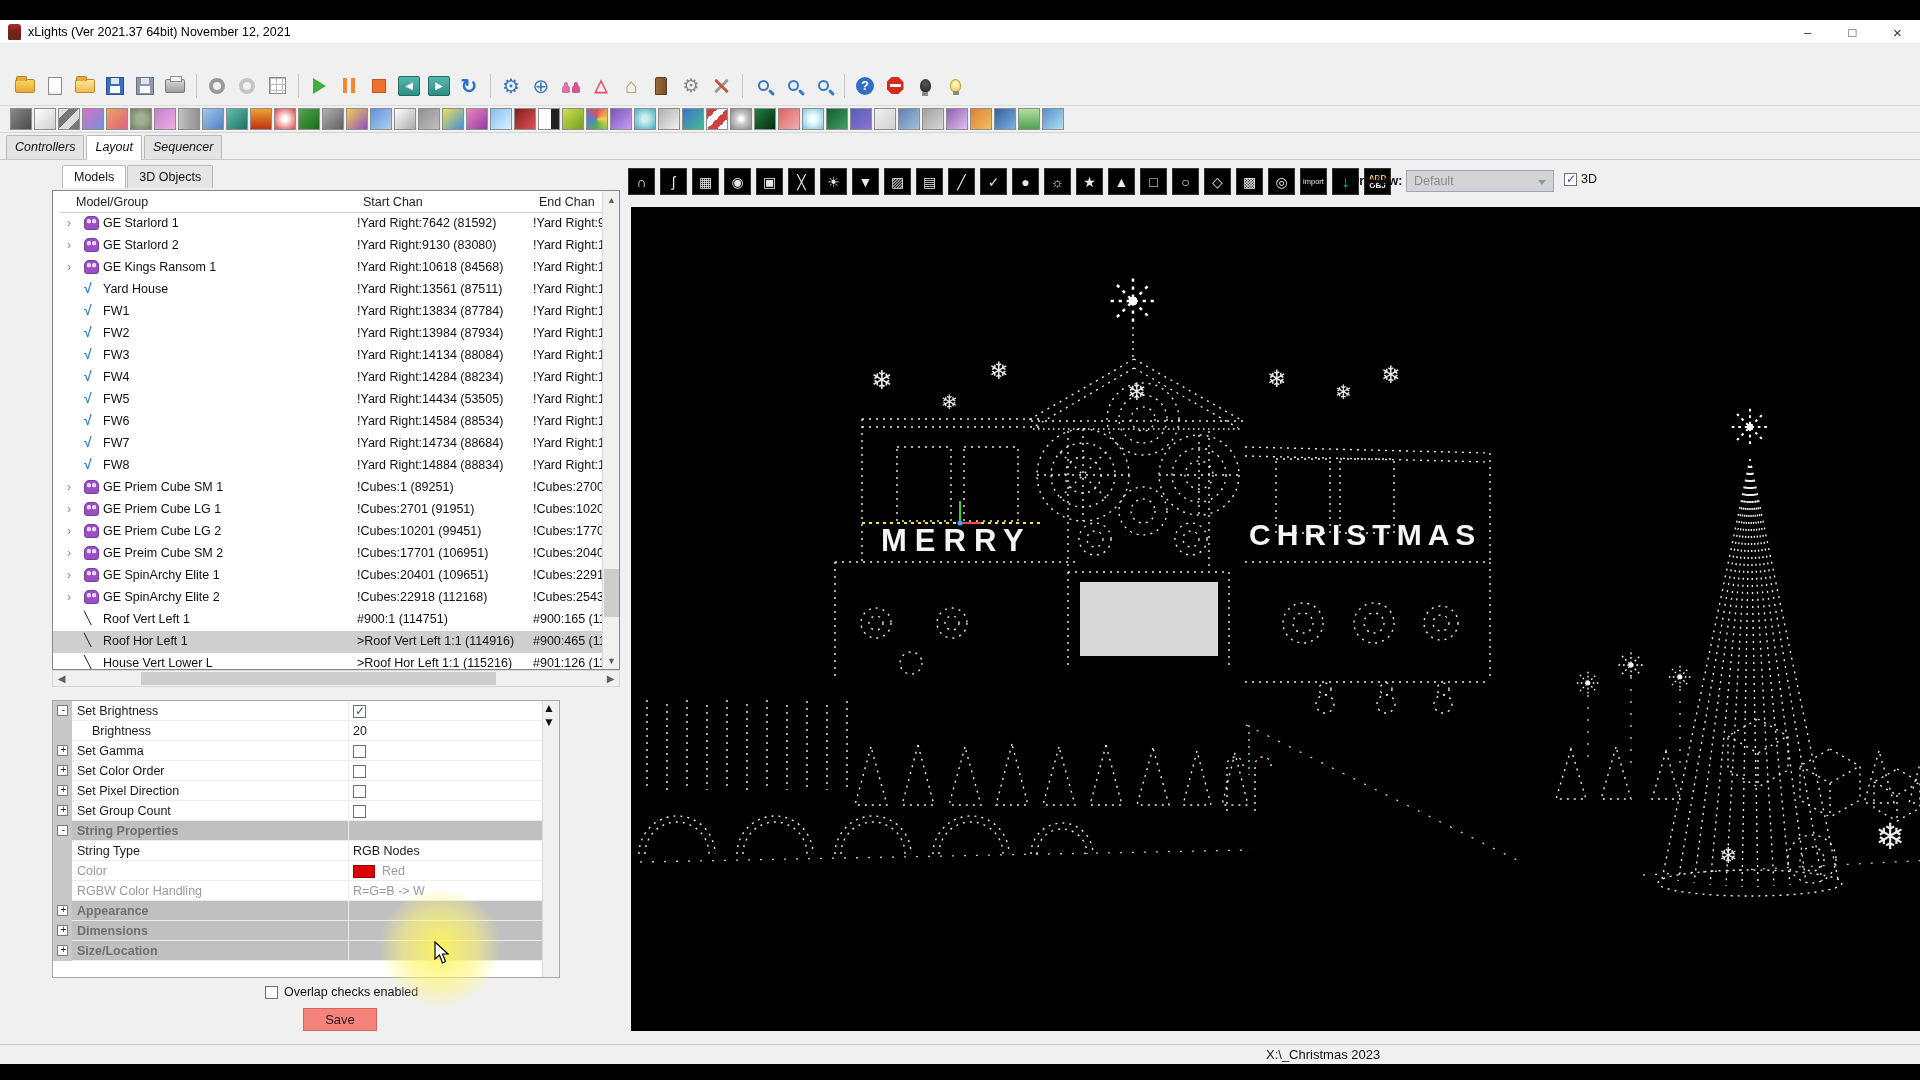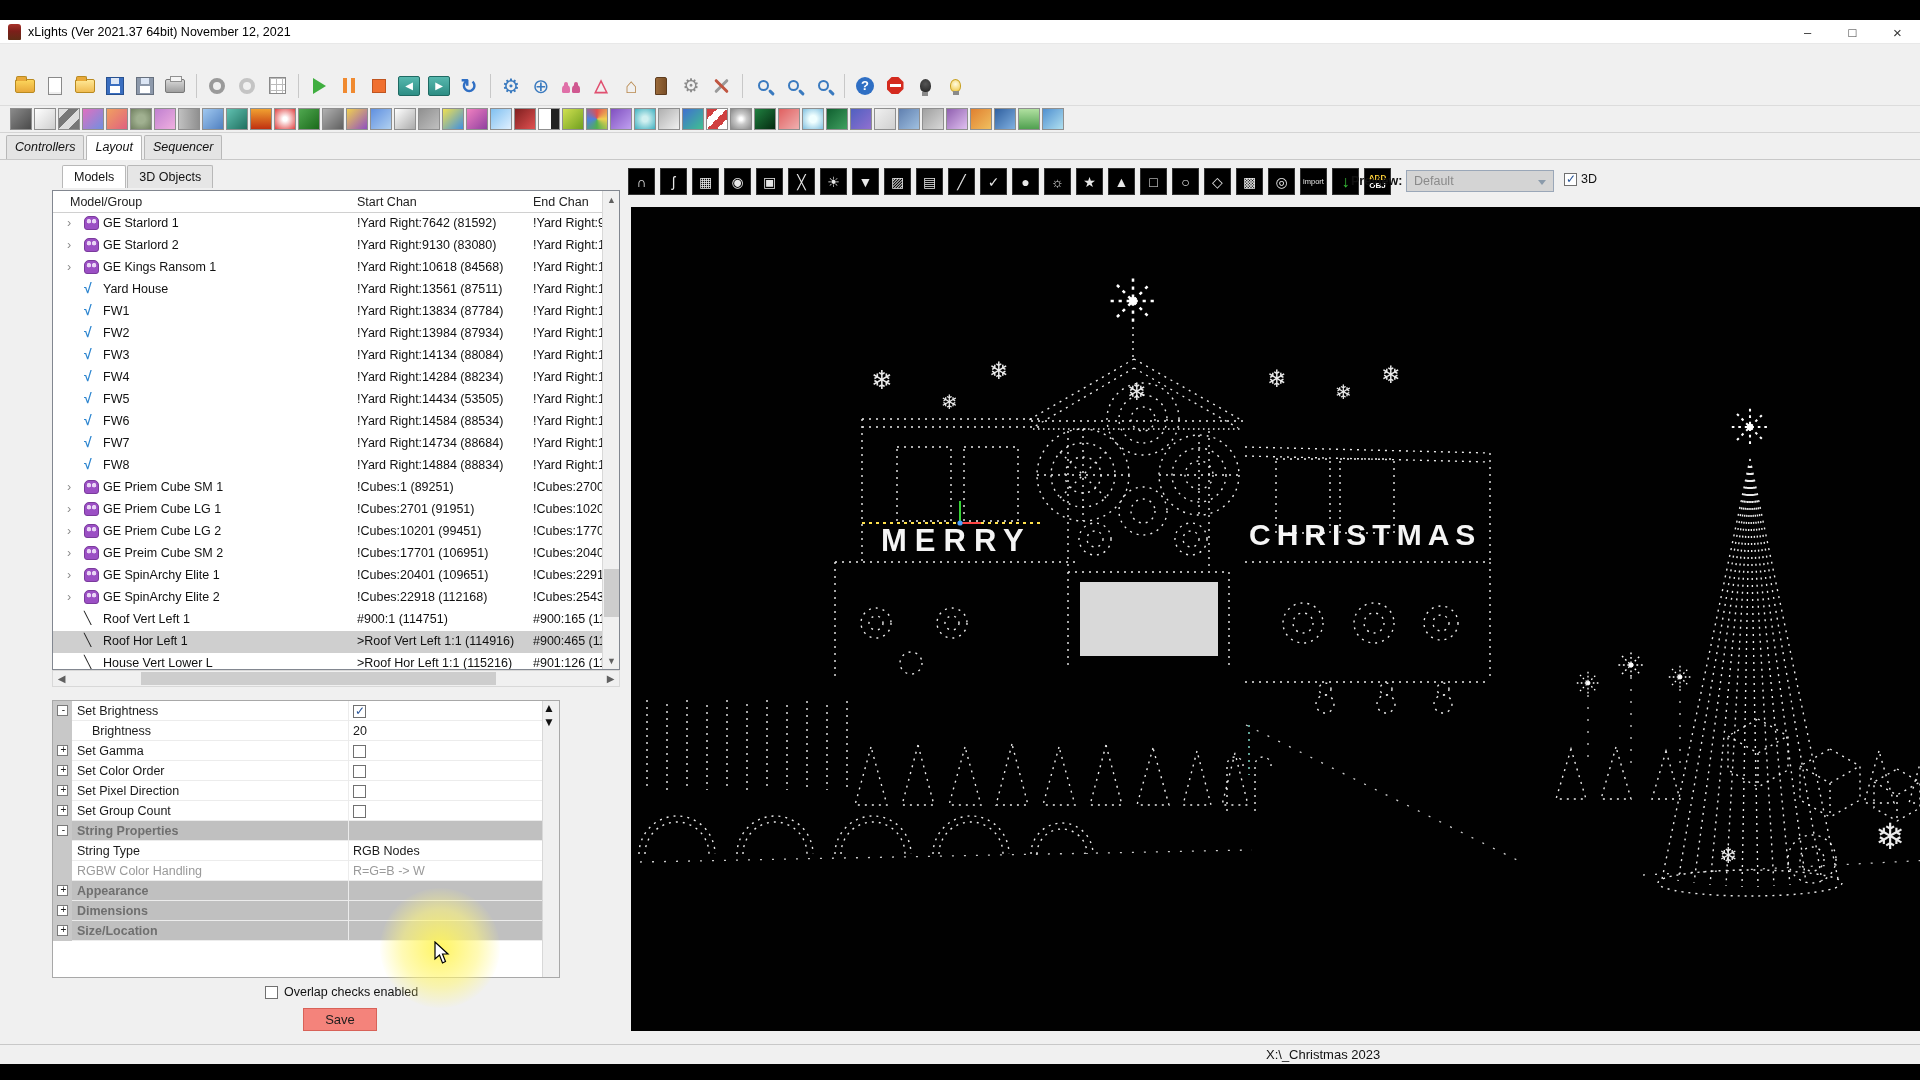--- a/index.html
+++ b/index.html
@@ -82,21 +82,21 @@
 
   
   .content { position:absolute; left:0; top:160px; width:1608px; height:884px; background:#f0f0f0;margin-left:40px; }
 
   .left-panel { position:absolute; left:12px; top:3px; width:568px; height:874px; background:#f0f0f0; }
   .subtabs { position:absolute; left:10px; top:2px; display:flex; }
   .subtab { padding:4px 11px; border:1px solid #b8b8b8; border-bottom:none; background:#e6e6e6; margin-right:1px; font-size:12.5px; border-radius:2px 2px 0 0; }
   .subtab.active { background:#fff; }
 
   .mtable { position:absolute; left:0px; top:27px; width:568px; height:480px; background:#fff; border:1px solid #828790; overflow:hidden; }
-  .mhead { position:absolute; left:0; top:0; width:551px; height:22px; border-bottom:1px solid #d0d0d0; background:#fff; }
+  .mhead { position:absolute; left:6px; top:0; width:551px; height:22px; border-bottom:1px solid #d0d0d0; background:#fff; }
   .mhead span { position:absolute; top:4px; font-size:12.5px; color:#222; }
   .mh0 { left:17px; } .mh1 { left:304px; } .mh2 { left:480px; }
   .mrows { position:absolute; left:0; top:22px; width:551px; height:456px; overflow:hidden; }
   .mrow { position:relative; height:22px; width:551px; }
   .mrow.sel { background:#cfcfcf; }
   .mrow span { position:absolute; top:3px; white-space:nowrap; font-size:12.5px; }
   .chev { left:14px; color:#888; font-size:12px; top:2px; }
   .micon { left:31px; width:15px; height:14px; top:4px; }
   .micon.group { background:radial-gradient(circle at 30% 35%,#e9d5f5 2px,transparent 2.5px),radial-gradient(circle at 70% 35%,#e9d5f5 2px,transparent 2.5px),#9b4fc4; border-radius:5px 5px 3px 3px; border:1px solid #7a3a9c; }
   .micon.line { color:#2e86d0; font-weight:bold; font-size:14px; top:1px; }
@@ -610,20 +610,29 @@
             <div class="prow prop">
 
             <span class="plab">String Type</span>
             <span class="pval">
 
               <span class="pvtext">RGB Nodes</span>
             </span>
           </div>
             <div class="prow prop">
 
+            <span class="plab muted">Color</span>
+            <span class="pval">
+
+              <span class="swatch" style="background: rgb(221, 0, 0);"></span>
+              <span class="pvtext muted">Red</span>
+            </span>
+          </div>
+            <div class="prow prop">
+
             <span class="plab muted">RGBW Color Handling</span>
             <span class="pval">
 
               <span class="pvtext muted">R=G=B -&gt; W</span>
             </span>
           </div>
             <div class="prow section">
             <span class="pexp">
                 <i>+</i>
               </span>

